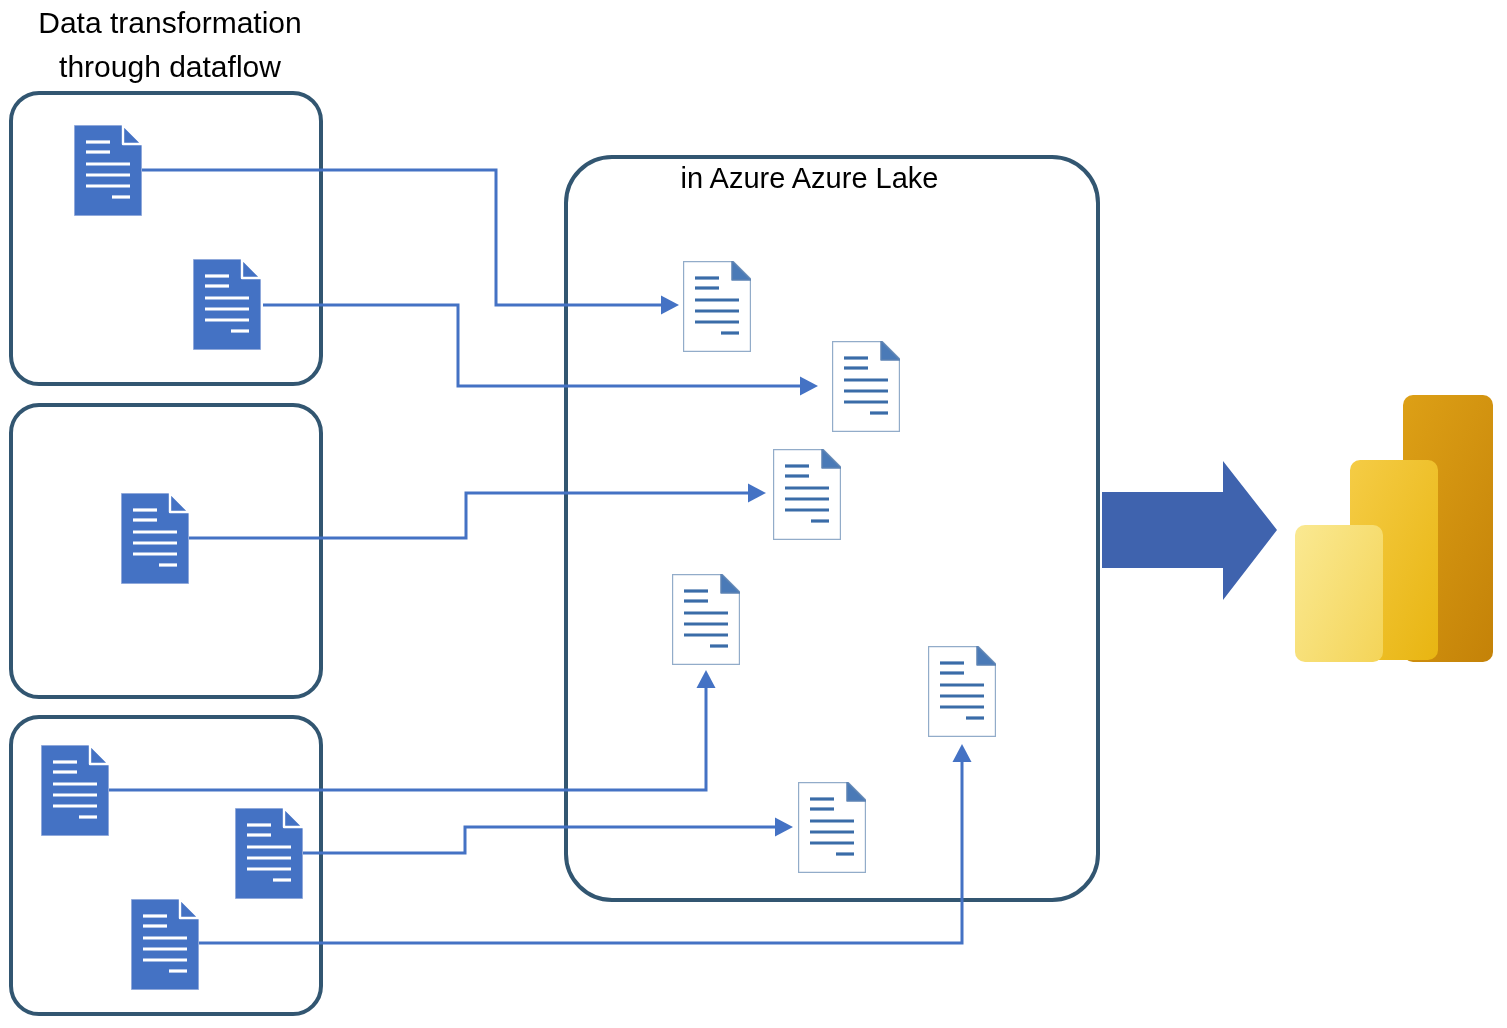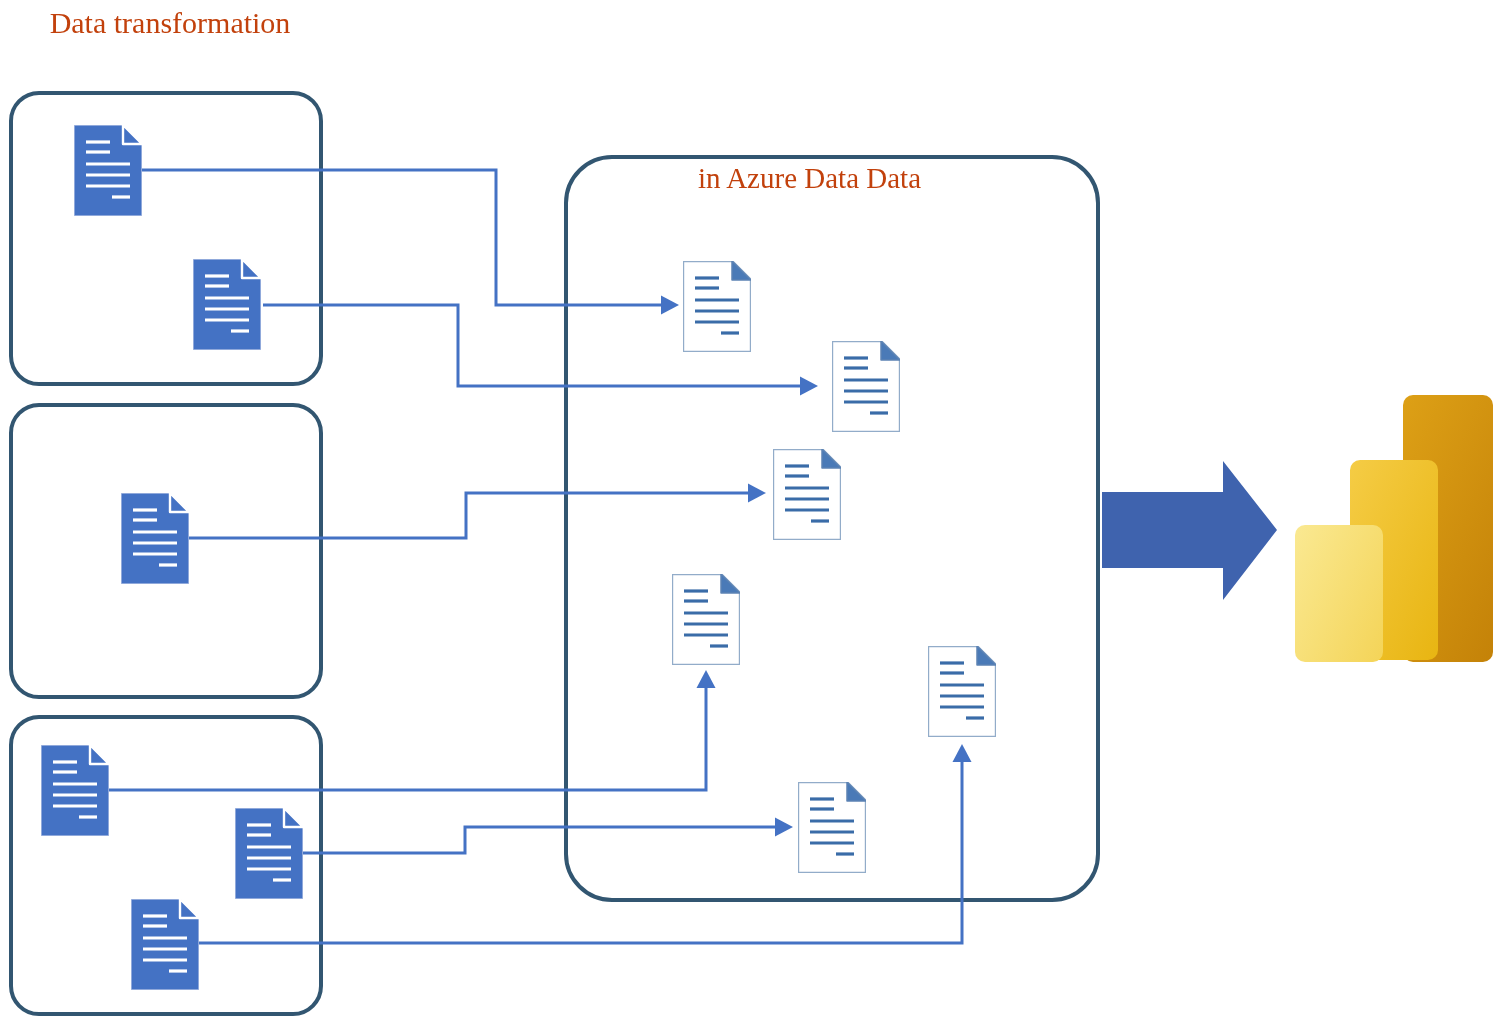--- a/index.html
+++ b/index.html
@@ -1,18 +1,18 @@
 <!DOCTYPE html>
 <html style="--box-border: #325671;"><head>
 <meta charset="utf-8">
 <style>
   html,body{margin:0;padding:0;background:#ffffff;}
   .canvas{
     position:relative;width:1507px;height:1028px;background:#ffffff;overflow:hidden;
-    font-family:Liberation Serif, serif;color:#c2410c;
+    font-family:Liberation Sans, sans-serif;color:#000000;
   }
   .group-box{
     position:absolute;box-sizing:border-box;background:transparent;
     border:4px solid var(--box-border,#325671);
   }
   .small-box{width:314px;height:296px;left:9px;border-radius:30px;}
   #box-1{top:91px;height:295px;}
   #box-2{top:403px;}
   #box-3{top:715px;height:301px;}
   #mid-box{left:564px;top:155px;width:536px;height:747px;border-radius:48px;}
@@ -30,29 +30,30 @@
   #pbi-bar-short{left:1295px;top:525px;width:88px;height:137px;
     background:linear-gradient(115deg,var(--pbi-light-1,#FAE992),var(--pbi-light-2,#F4D458));}
 </style>
 </head>
 <body>
 
 <div class="canvas">
 
   <div class="title" id="source-title">
     <div>Data transformation</div>
+    <div>through dataflow</div>
   </div>
 
   <div class="group-box small-box" id="box-1"></div>
   <div class="group-box small-box" id="box-2"></div>
   <div class="group-box small-box" id="box-3"></div>
   <div class="group-box" id="mid-box"></div>
 
   <div class="title" id="target-title">
-    <div>in Azure Data Data</div>
+    <div>in Azure Azure Lake</div>
   </div>
 
   <svg id="overlay" width="1507" height="1028" viewBox="0 0 1507 1028">
     <polygon id="big-arrow" points="1102,492 1223,492 1223,461 1277,530 1223,600 1223,568 1102,568" fill="#3F63AE"></polygon>
   <g>
         <polyline points="142,170 496,170 496,305 661,305" fill="none" stroke="#4472C4" stroke-width="3"></polyline>
         <polygon points="679,305 661,295.5 661,314.5" fill="#4472C4"></polygon>
       </g>
       <g>
         <polyline points="263,305 458,305 458,386 800,386" fill="none" stroke="#4472C4" stroke-width="3"></polyline>

